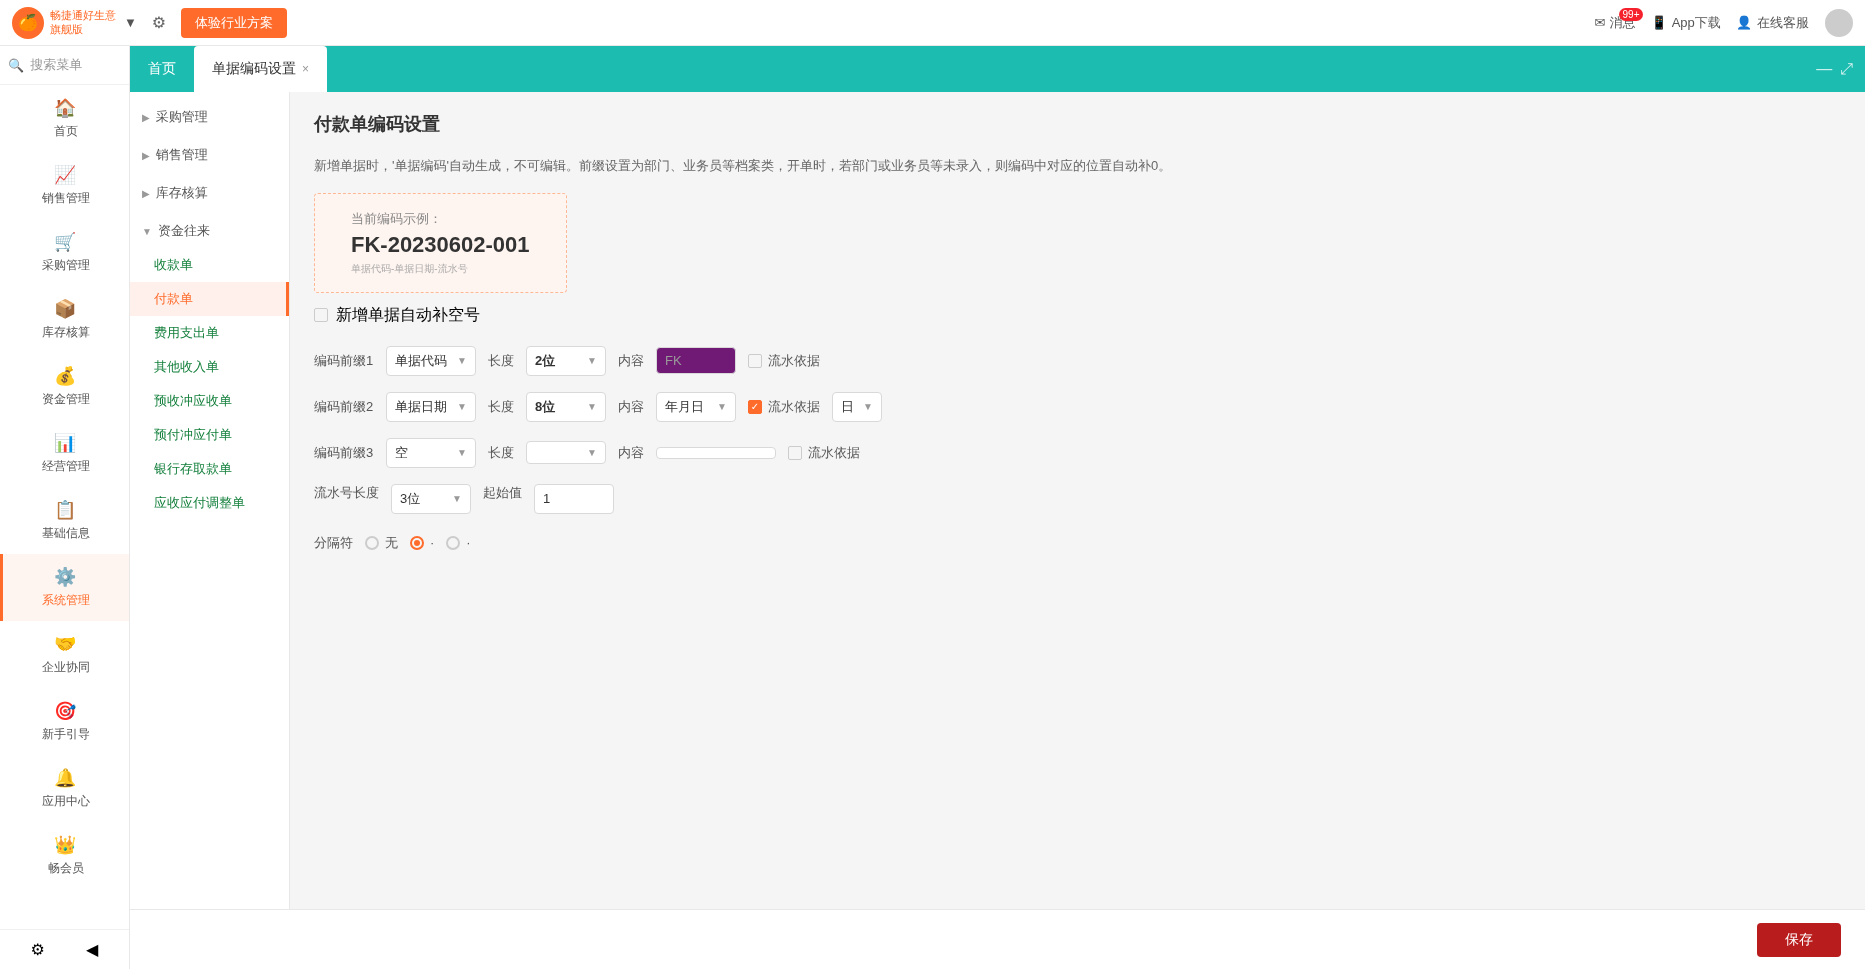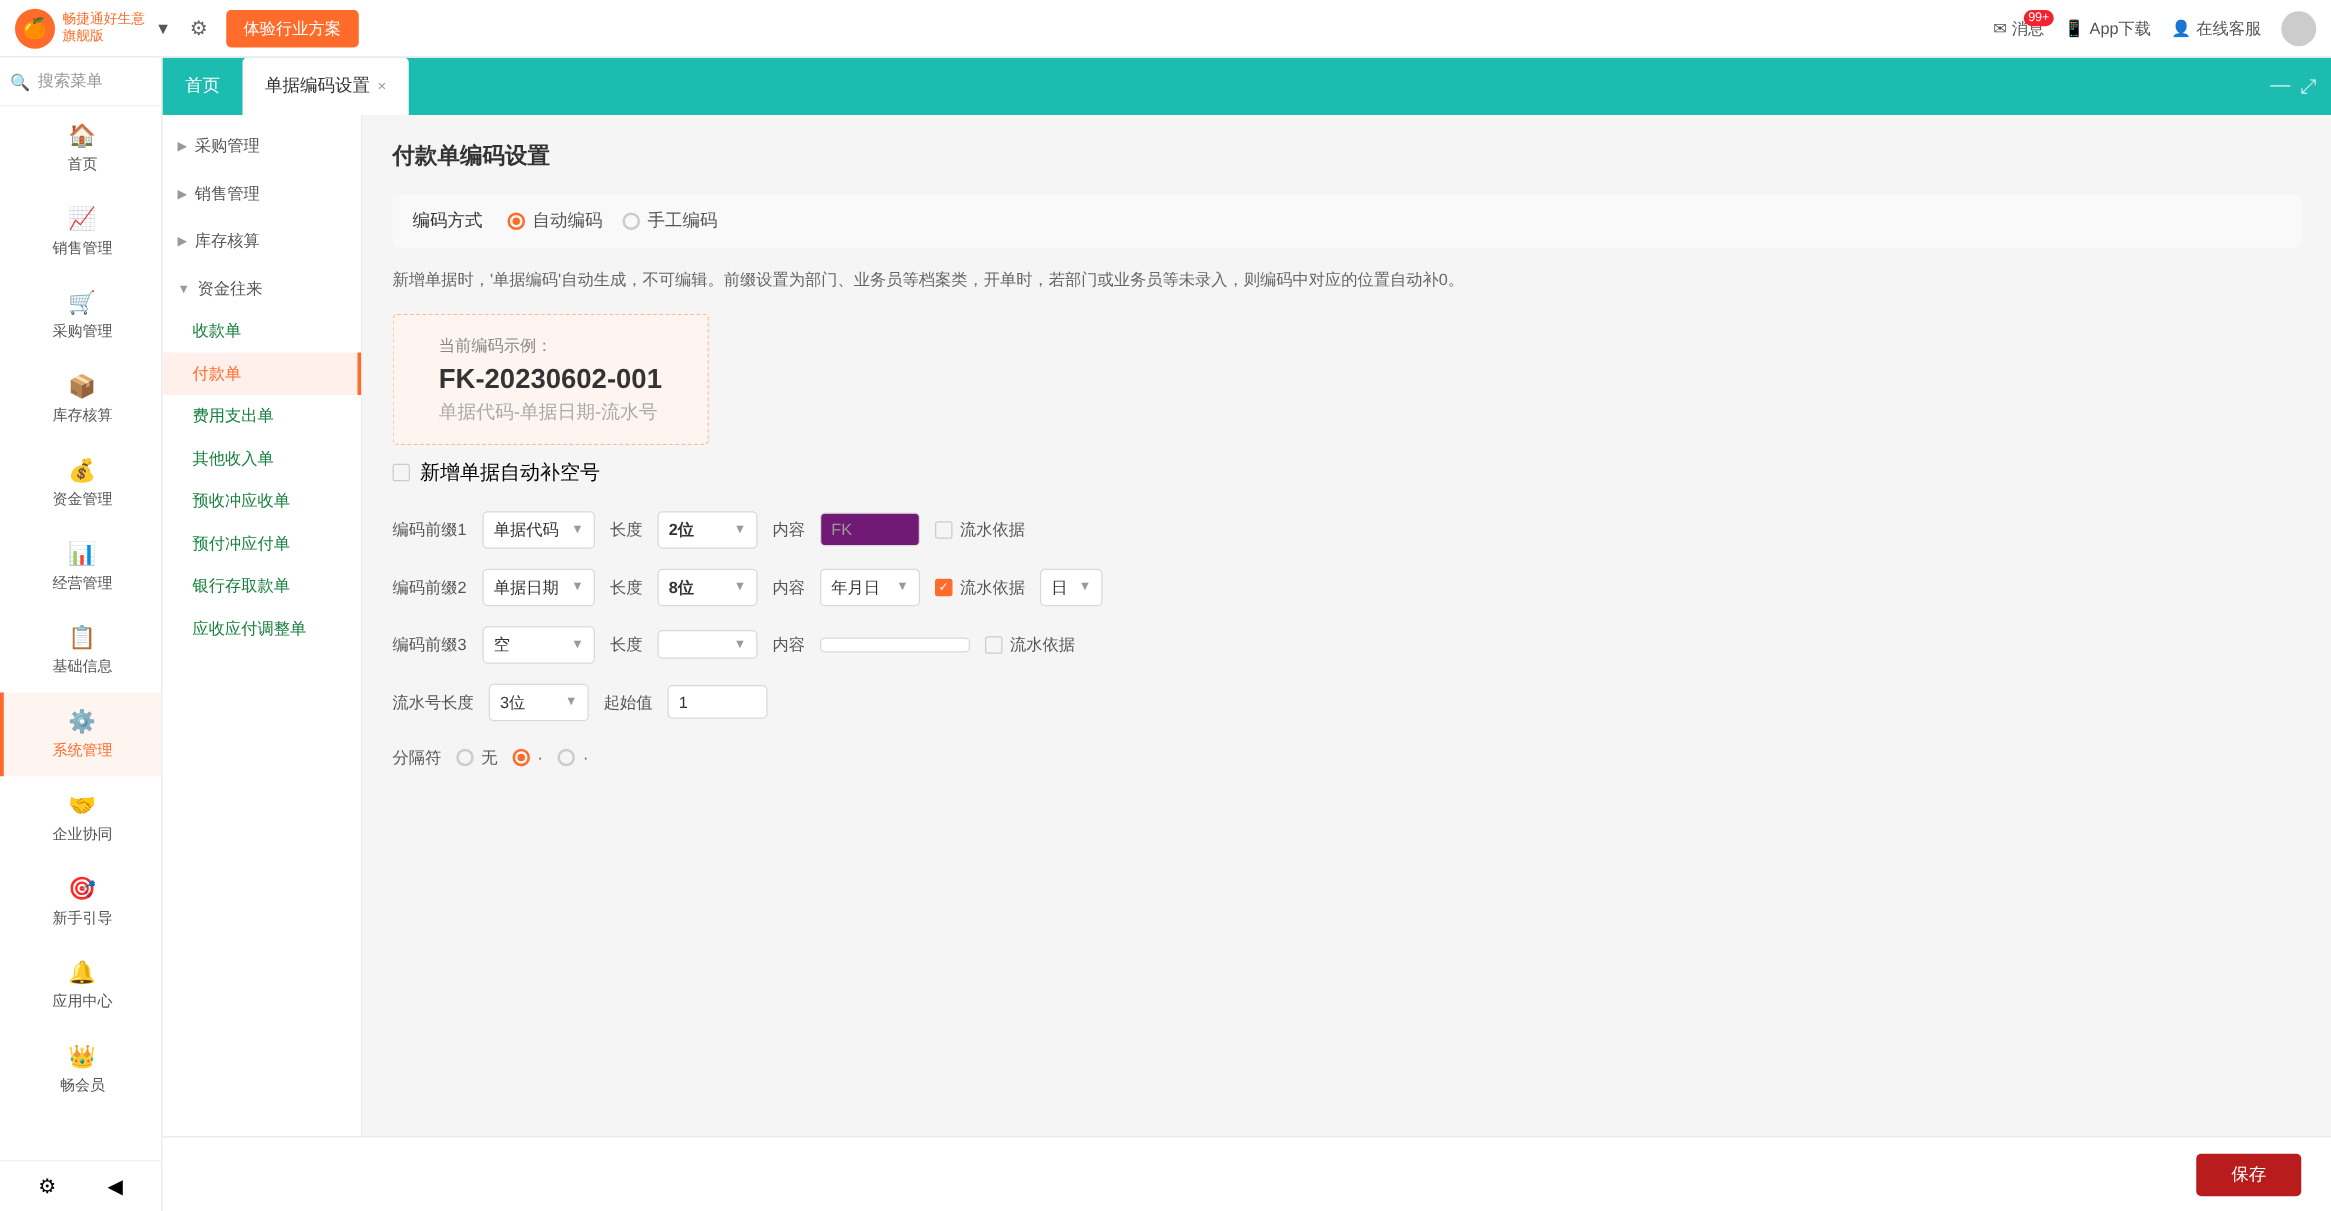--- a/index.html
+++ b/index.html
@@ -71,21 +71,21 @@
     .radio-dot.checked { border-color: #ff6b2b; }
     .radio-dot.checked::after { content: ''; width: 6px; height: 6px; background: #ff6b2b; border-radius: 50%; }
 
     
     .info-text { font-size: 13px; color: #666; margin-bottom: 16px; line-height: 1.6; }
 
     
     .code-preview { background: #fff5f0; border: 1px dashed #ffb896; border-radius: 4px; padding: 16px 36px; display: inline-block; margin-bottom: 12px; }
     .code-example-label { font-size: 13px; color: #888; margin-bottom: 4px; }
     .code-example-value { font-size: 22px; font-weight: 700; color: #333; }
-    .code-example-desc { font-size: 15px; color: #aaa; margin-top: 4px; }
+    .code-example-desc { font-size: 10px; color: #aaa; margin-top: 4px; }
 
     
     .auto-fill-row { display: flex; align-items: center; gap: 8px; margin-bottom: 20px; }
     .checkbox { width: 14px; height: 14px; border: 1px solid #ccc; border-radius: 2px; cursor: pointer; }
 
     
     .form-row { display: flex; align-items: center; gap: 12px; margin-bottom: 16px; }
     .form-label { font-size: 13px; color: #555; width: 60px; flex-shrink: 0; }
     .form-select { display: flex; align-items: center; border: 1px solid #d9d9d9; border-radius: 4px; padding: 5px 8px; background: #fff; font-size: 13px; color: #333; cursor: pointer; gap: 4px; min-width: 90px; justify-content: space-between; }
     .form-select-arrow { color: #999; font-size: 10px; }
@@ -93,21 +93,21 @@
     .length-select { display: flex; align-items: center; border: 1px solid #d9d9d9; border-radius: 4px; padding: 5px 8px; background: #fff; font-size: 13px; color: #333; cursor: pointer; gap: 4px; min-width: 80px; justify-content: space-between; font-weight: bold; }
     .content-label { font-size: 13px; color: #555; }
     .content-input { border: 1px solid #d9d9d9; border-radius: 4px; padding: 5px 8px; background: #fff; font-size: 13px; color: #333; min-width: 80px; }
     .content-input-disabled { background: #701a75; color: #999; }
     .water-checkbox { display: flex; align-items: center; gap: 6px; font-size: 13px; color: #555; cursor: pointer; }
     .cb { width: 14px; height: 14px; border: 1px solid #ccc; border-radius: 2px; flex-shrink: 0; }
     .cb.checked { background: #ff6b2b; border-color: #ff6b2b; display: flex; align-items: center; justify-content: center; color: white; font-size: 10px; }
     .water-select { display: flex; align-items: center; border: 1px solid #d9d9d9; border-radius: 4px; padding: 5px 8px; background: #fff; font-size: 13px; color: #333; cursor: pointer; gap: 4px; min-width: 50px; justify-content: space-between; }
 
     
-    .serial-row { display: flex; align-items: center; gap: 12px; margin-bottom: 20px; }
+    .serial-row { display: flex; gap: 12px; margin-bottom: 20px; }
     .serial-label { font-size: 13px; color: #555; }
     .serial-length-select { display: flex; align-items: center; border: 1px solid #d9d9d9; border-radius: 4px; padding: 5px 8px; background: #fff; font-size: 13px; color: #333; cursor: pointer; gap: 4px; min-width: 80px; justify-content: space-between; }
     .start-label { font-size: 13px; color: #555; }
     .start-input { border: 1px solid #d9d9d9; border-radius: 4px; padding: 5px 8px; background: #fff; font-size: 13px; color: #333; width: 80px; }
 
     
     .separator-row { display: flex; align-items: center; gap: 12px; margin-bottom: 20px; }
     .separator-label { font-size: 13px; color: #555; }
     .sep-radio { display: flex; align-items: center; gap: 6px; font-size: 13px; color: #555; cursor: pointer; }
     .sep-dot { width: 14px; height: 14px; border-radius: 50%; border: 2px solid #ccc; }
@@ -265,33 +265,20 @@
           <div class="sec-sidebar-item">预付冲应付单</div>
           <div class="sec-sidebar-item">银行存取款单</div>
           <div class="sec-sidebar-item">应收应付调整单</div>
         </div>
       </div>
 
       <div class="main-panel">
         <div class="panel-title">付款单编码设置</div>
 
         
-        <div class="encoding-method">
-          <span class="encoding-label">编码方式</span>
-          <div class="radio-group">
-            <div class="radio-item">
-              <div class="radio-dot checked"></div>
-              <span>自动编码</span>
-            </div>
-            <div class="radio-item">
-              <div class="radio-dot"></div>
-              <span>手工编码</span>
-            </div>
-          </div>
-        </div>
 
         
         <div class="info-text">新增单据时，'单据编码'自动生成，不可编辑。前缀设置为部门、业务员等档案类，开单时，若部门或业务员等未录入，则编码中对应的位置自动补0。</div>
 
         
         <div class="code-preview">
           <div class="code-example-label">当前编码示例：</div>
           <div class="code-example-value">FK-20230602-001</div>
           <div class="code-example-desc">单据代码-单据日期-流水号</div>
         </div>

